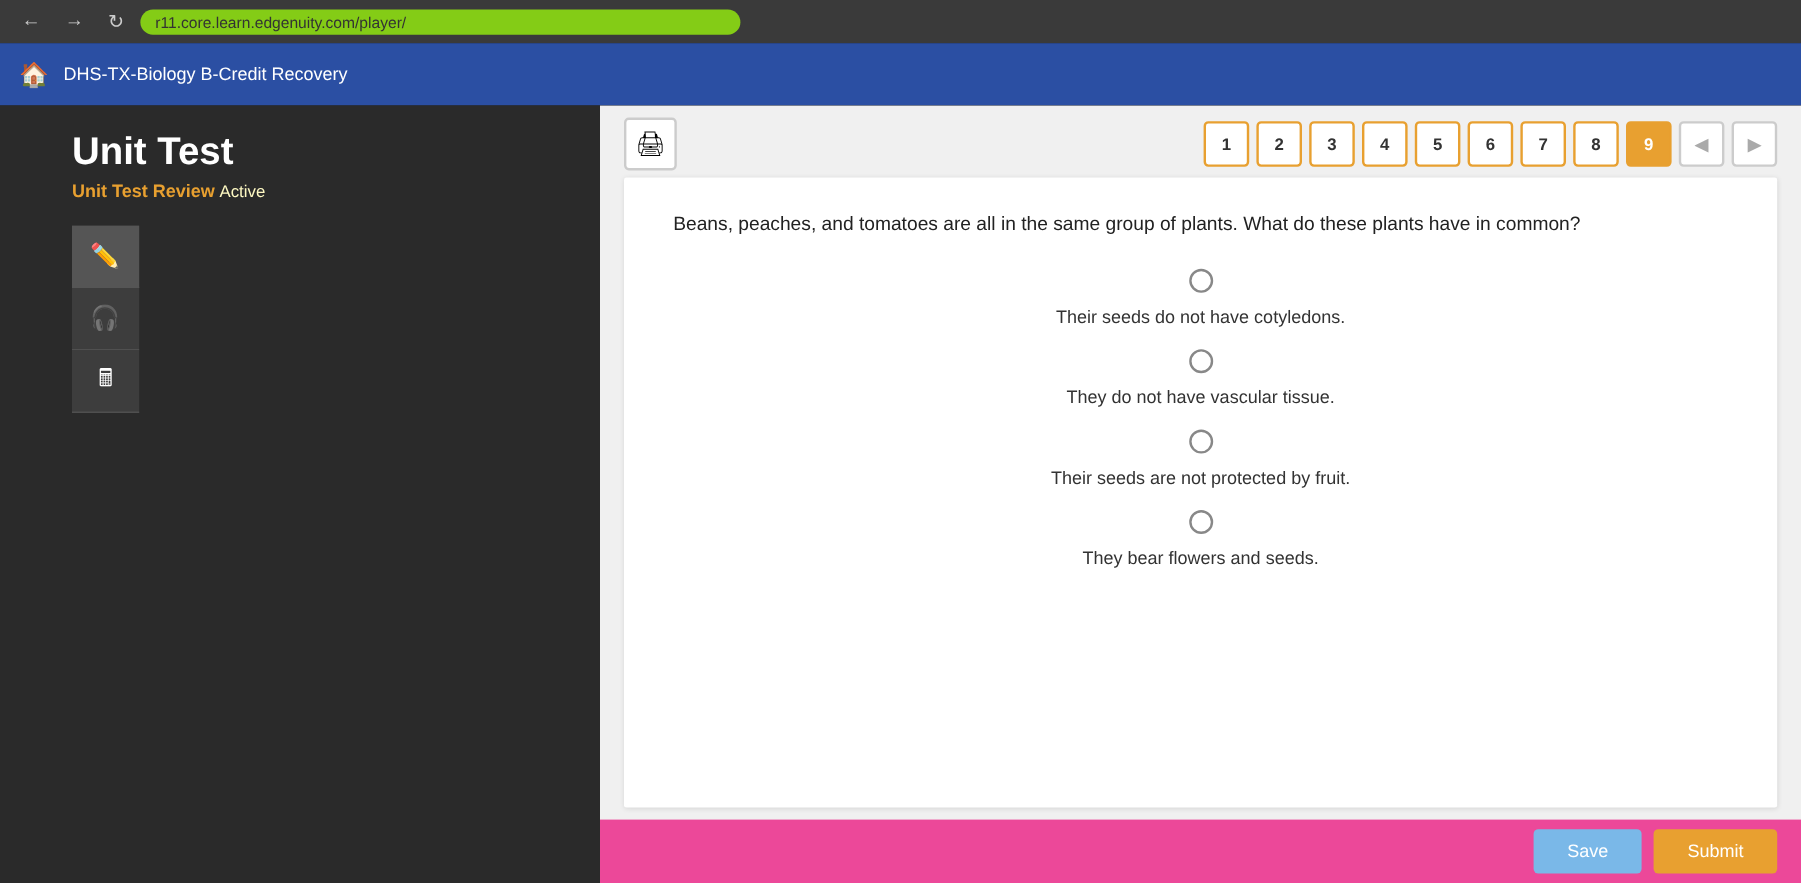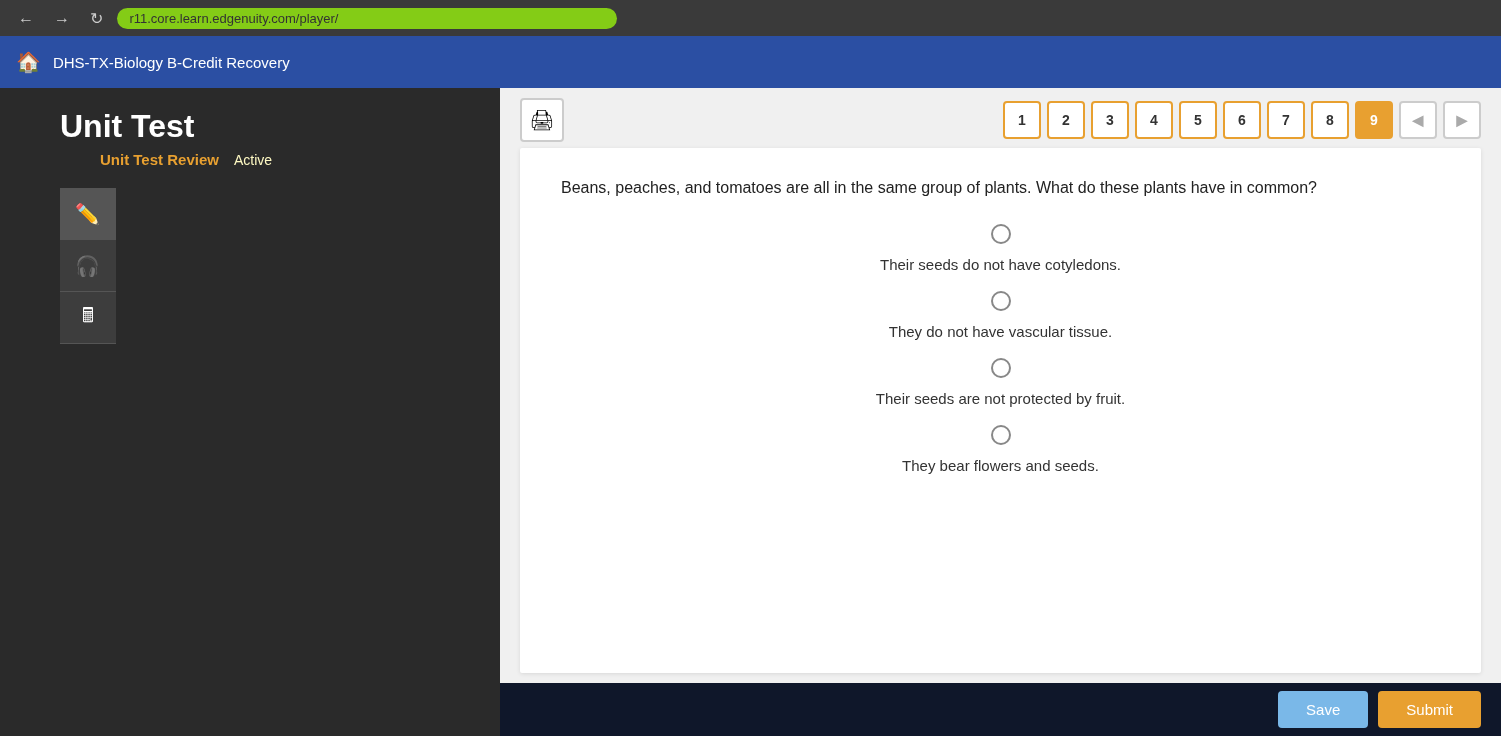--- a/index.html
+++ b/index.html
@@ -75,24 +75,23 @@
 
     .unit-test-title {
       color: white;
       font-size: 32px;
       font-weight: bold;
       margin-bottom: 6px;
     }
 
     .unit-test-subtitle-row {
       display: flex;
-      align-items: flex-end;
-      gap: 15px;
+      align-items: flex-start;
+      gap: 4px;
       margin-bottom: 16px;
-      margin-left: 40px;
     }
 
     .unit-test-review-link {
       color: #e8a030;
       font-size: 15px;
       font-weight: bold;
       text-decoration: none;
     }
 
     .active-badge {
@@ -208,21 +207,21 @@
       color: #333;
     }
 
     
     .bottom-bar {
       display: flex;
       justify-content: flex-end;
       align-items: center;
       padding: 8px 20px;
       gap: 10px;
-      background: #0f172a;
+      background: #ec4899;
     }
 
     .save-btn {
       background: #7ab8e8;
       color: white;
       border: none;
       padding: 10px 28px;
       font-size: 15px;
       border-radius: 4px;
       cursor: pointer;

